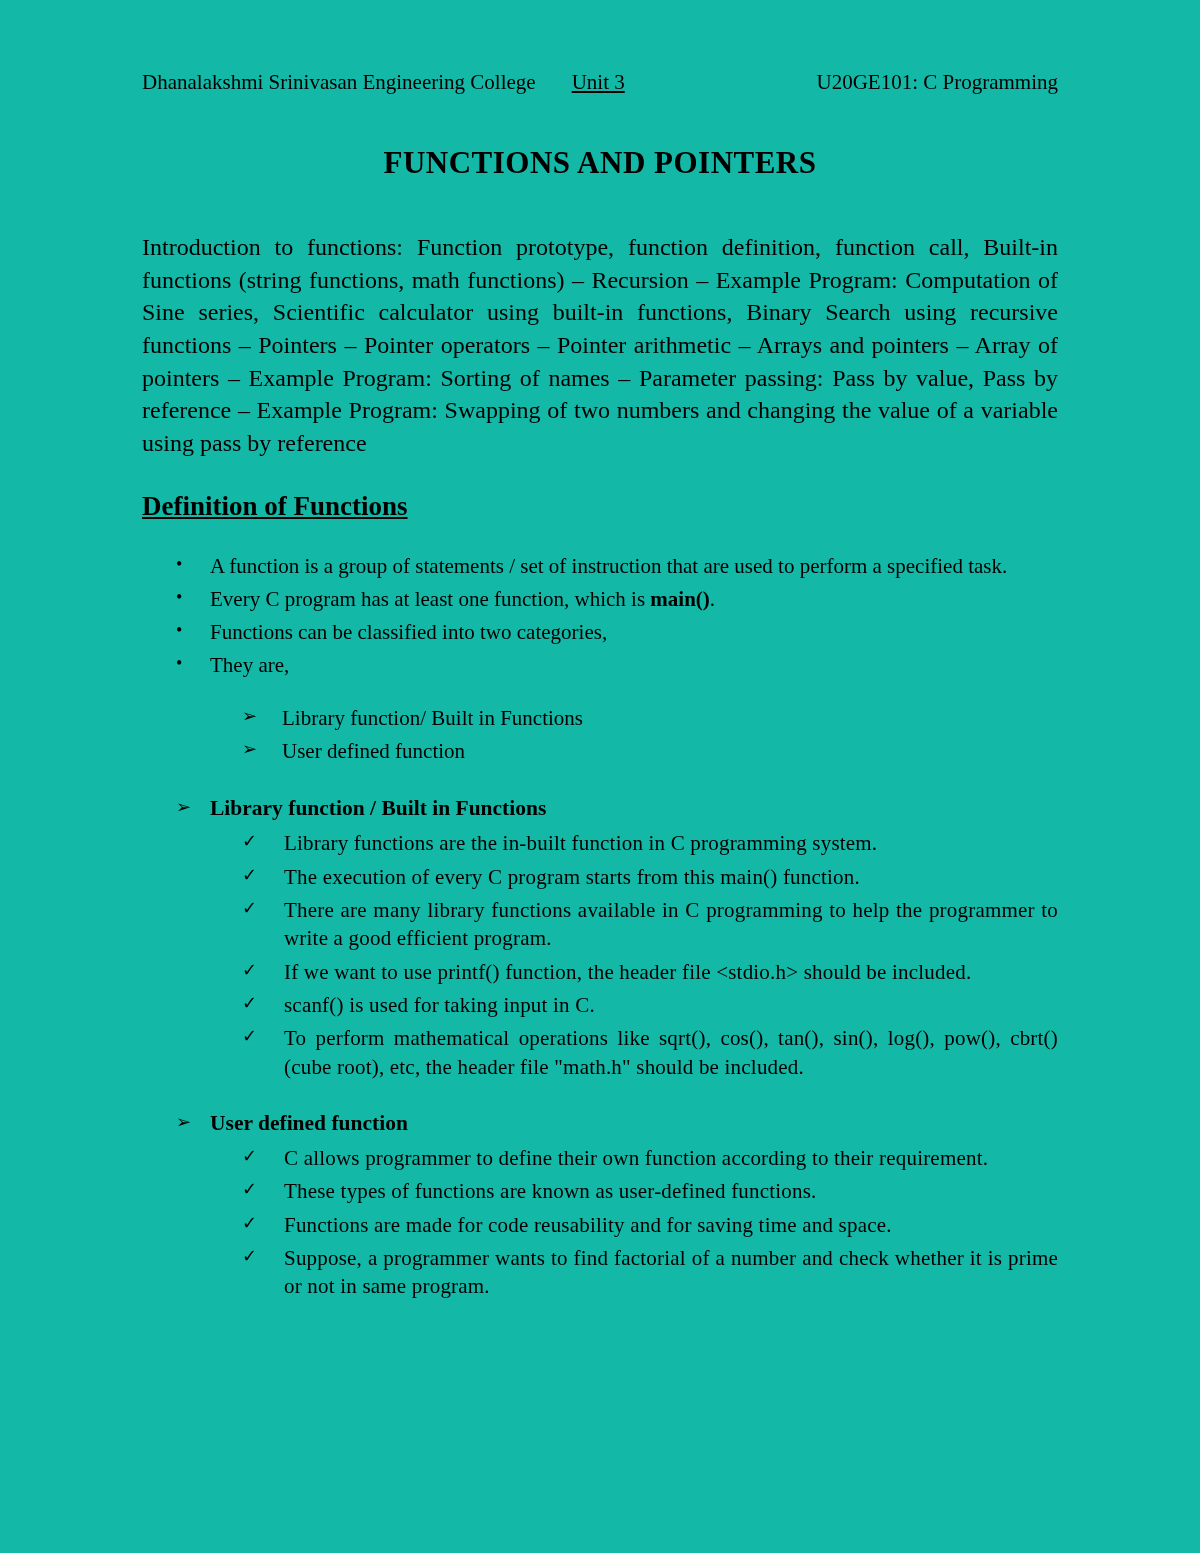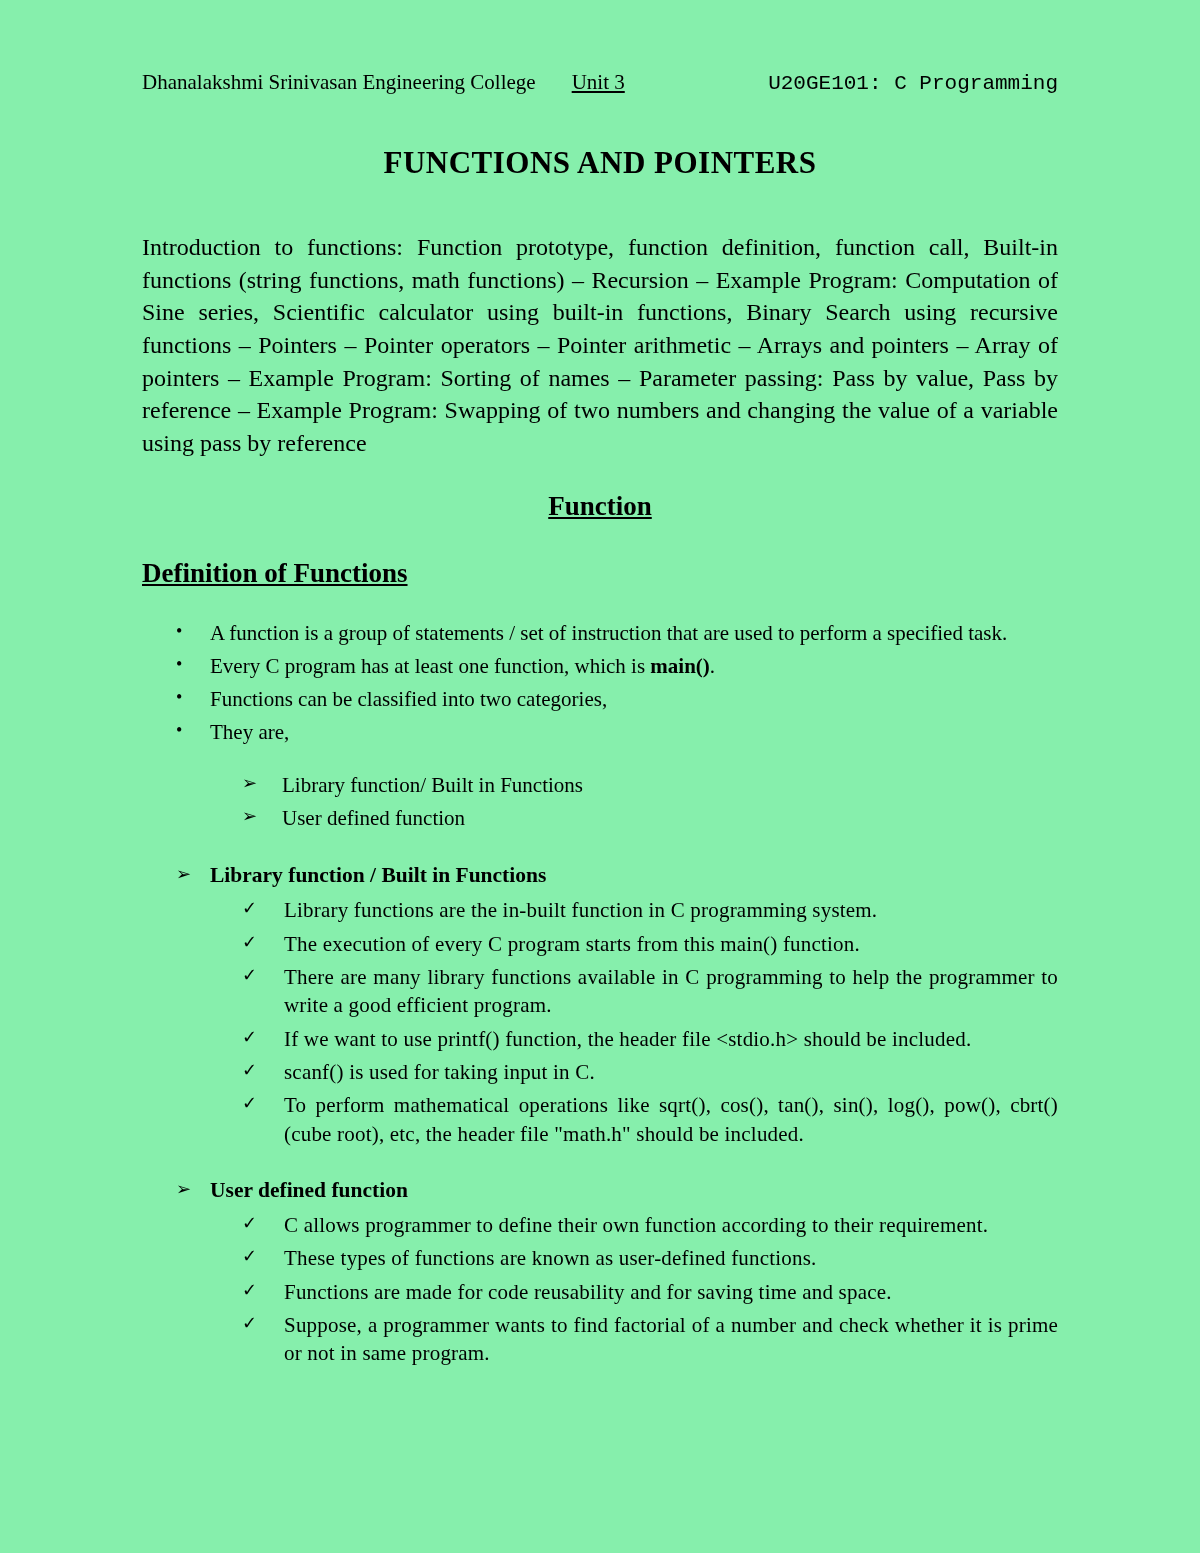--- a/index.html
+++ b/index.html
@@ -5,31 +5,31 @@
   * { margin: 0; padding: 0; box-sizing: border-box; }
   html, body { background: #ffffff; }
   body {
     width: 1200px;
     font-family: "Liberation Serif", serif;
     color: #000;
   }
   .page {
     width: 1200px;
     min-height: 1553px;
-    background: #86efac;
+    background: #14b8a6;
     padding: 70px 142px 60px 142px;
   }
   .doc-header {
     display: flex;
     align-items: baseline;
     font-size: 21px;
     margin-bottom: 50px;
   }
   .doc-header .h-unit { margin-left: 36px; text-decoration: underline; }
-  .doc-header .h-course { margin-left: auto; font-family: Liberation Mono, monospace; }
+  .doc-header .h-course { margin-left: auto; }
   .title {
     text-align: center;
     font-size: 33px;
     font-weight: bold;
     letter-spacing: 0.5px;
     margin-bottom: 54px;
   }
   .subtitle {
     text-align: center;
     font-size: 31px;
@@ -85,21 +85,20 @@
     <span class="h-inst">Dhanalakshmi Srinivasan Engineering College</span>
     <span class="h-unit">Unit 3</span>
     <span class="h-course">U20GE101:  C Programming</span>
   </div>
 
 
   <div class="subtitle">FUNCTIONS AND POINTERS</div>
 
   <p class="syllabus">Introduction to functions: Function prototype, function definition, function call, Built-in functions (string functions, math functions) – Recursion – Example Program: Computation of Sine series, Scientific calculator using built-in functions, Binary Search using recursive functions – Pointers – Pointer operators – Pointer arithmetic – Arrays and pointers – Array of pointers – Example Program: Sorting of names – Parameter passing: Pass by value, Pass by reference – Example Program: Swapping of two numbers and changing the value of a variable using pass by reference</p>
 
-  <div class="center-heading"><span class="u">Function</span></div>
 
   <div class="left-heading"><span class="u">Definition of Functions</span></div>
 
   <div class="dot-list">
     <div class="row dot-row">
       <span class="marker">•</span>
       <span class="text">A function is a group of statements / set of instruction that are used to perform a specified task.</span>
     </div>
     <div class="row dot-row">
       <span class="marker">•</span>

